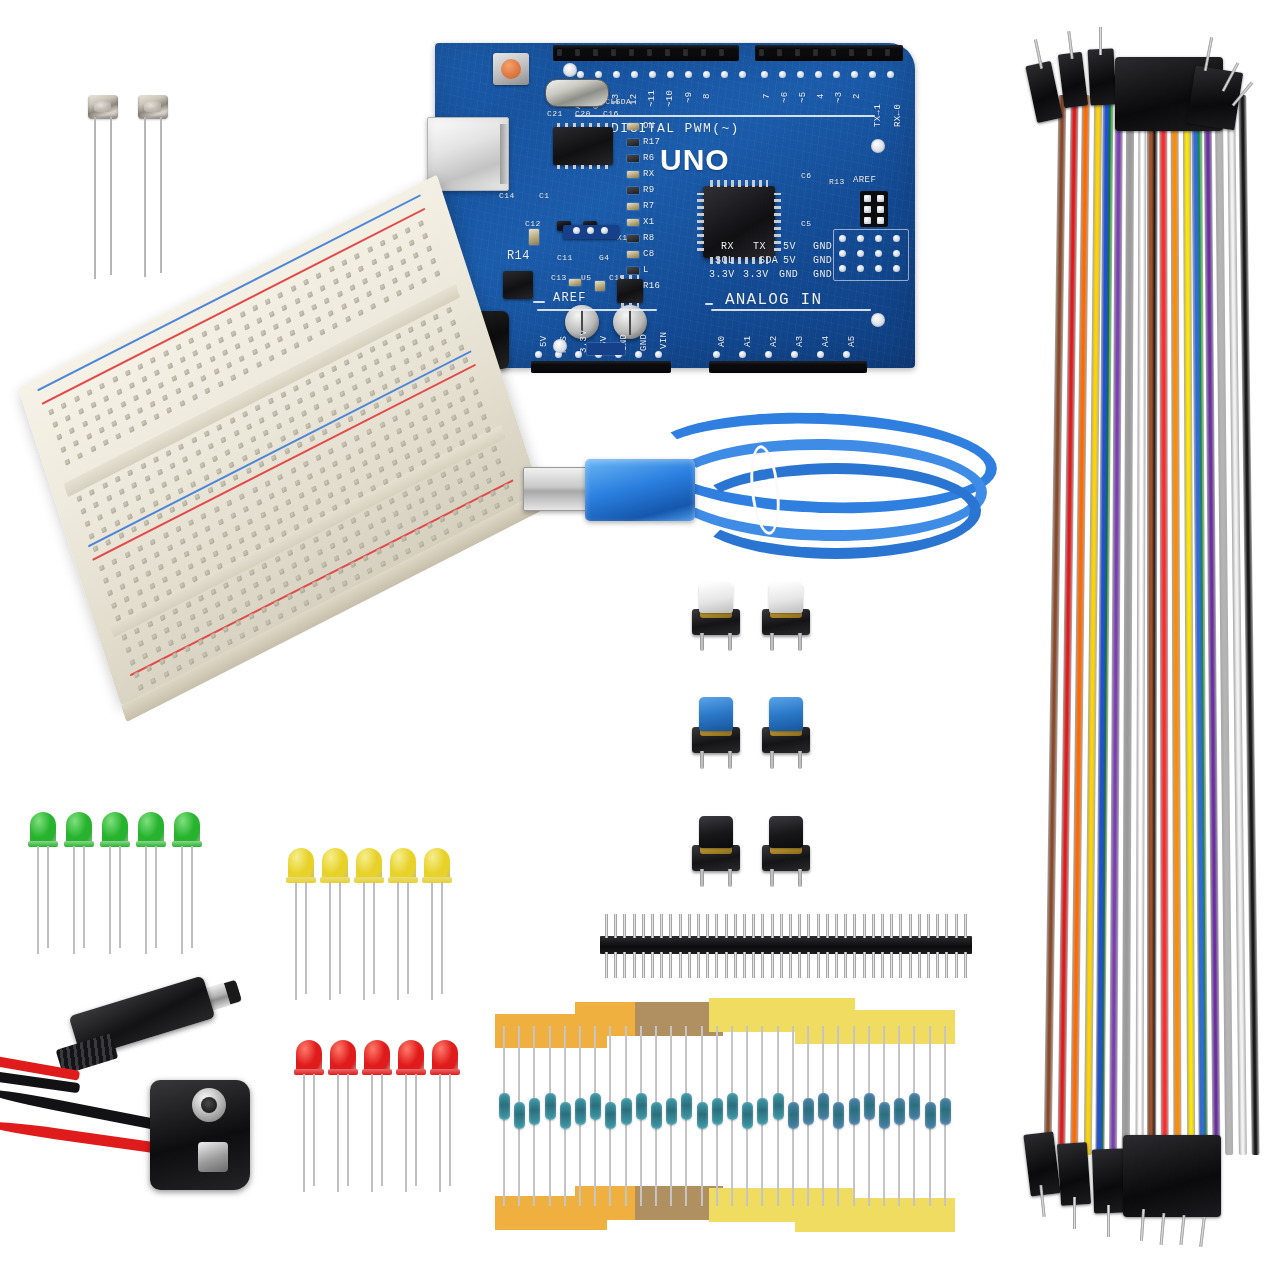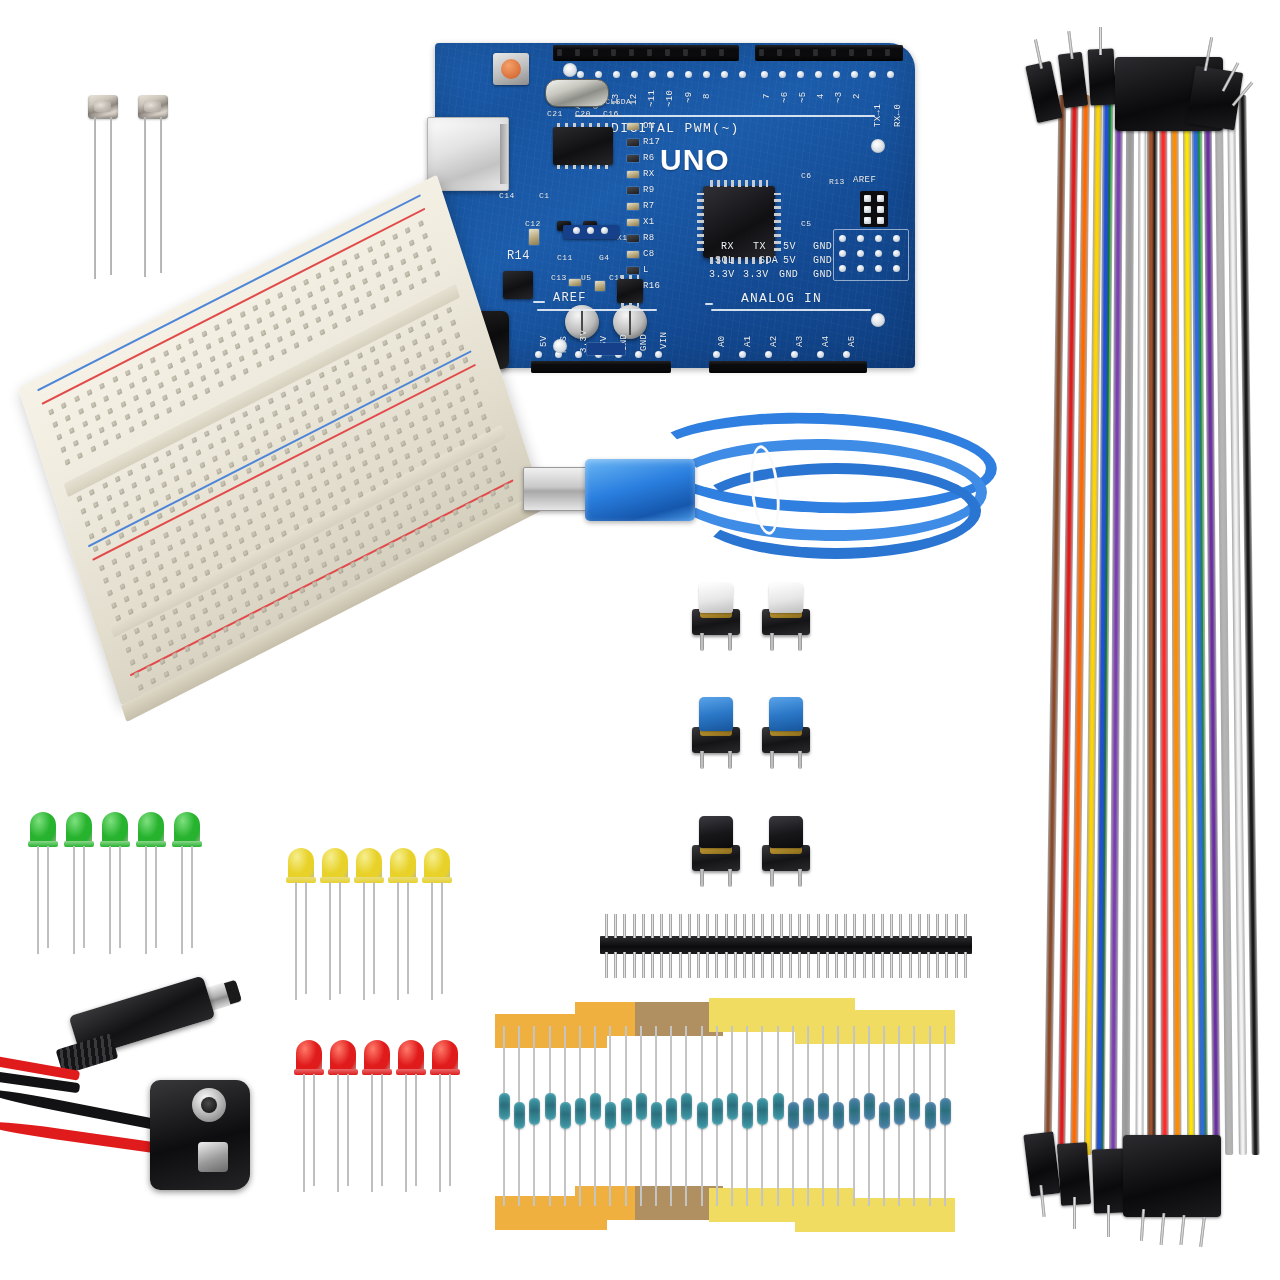--- a/index.html
+++ b/index.html
@@ -358,21 +358,21 @@
         <div class="pad" style="left:458px;top:207px"></div>
       <div class="pad" style="left:404px;top:222px"></div>
         <div class="pad" style="left:422px;top:222px"></div>
       <div class="pad" style="left:440px;top:222px"></div>
         <div class="pad" style="left:458px;top:222px"></div>
 
       <div class="ln" style="left:98px;top:258px;width:12px"></div>
       <div class="silk" style="left:118px;top:248px;font-size:12px;letter-spacing:1.2px">AREF</div>
       <div class="ln" style="left:102px;top:266px;width:120px"></div>
       <div class="ln" style="left:270px;top:260px;width:8px"></div>
-      <div class="silk" style="left:306px;top:248px;font-size:13px;letter-spacing:1.2px">ANALOG IN</div>
+      <div class="silk" style="left:290px;top:248px;font-size:16px;letter-spacing:1.2px">ANALOG IN</div>
       <div class="ln" style="left:276px;top:266px;width:160px"></div>
 
       <div class="silk v" style="left:104px;top:304px;font-size:9px">5V</div>
       <div class="silk v" style="left:124px;top:310px;font-size:9px">RES</div>
       <div class="silk v" style="left:144px;top:310px;font-size:9px">3.3V</div>
       <div class="silk v" style="left:164px;top:304px;font-size:9px">5V</div>
       <div class="silk v" style="left:184px;top:308px;font-size:9px">GND</div>
       <div class="silk v" style="left:204px;top:308px;font-size:9px">GND</div>
       <div class="silk v" style="left:224px;top:306px;font-size:9px">VIN</div>
 

